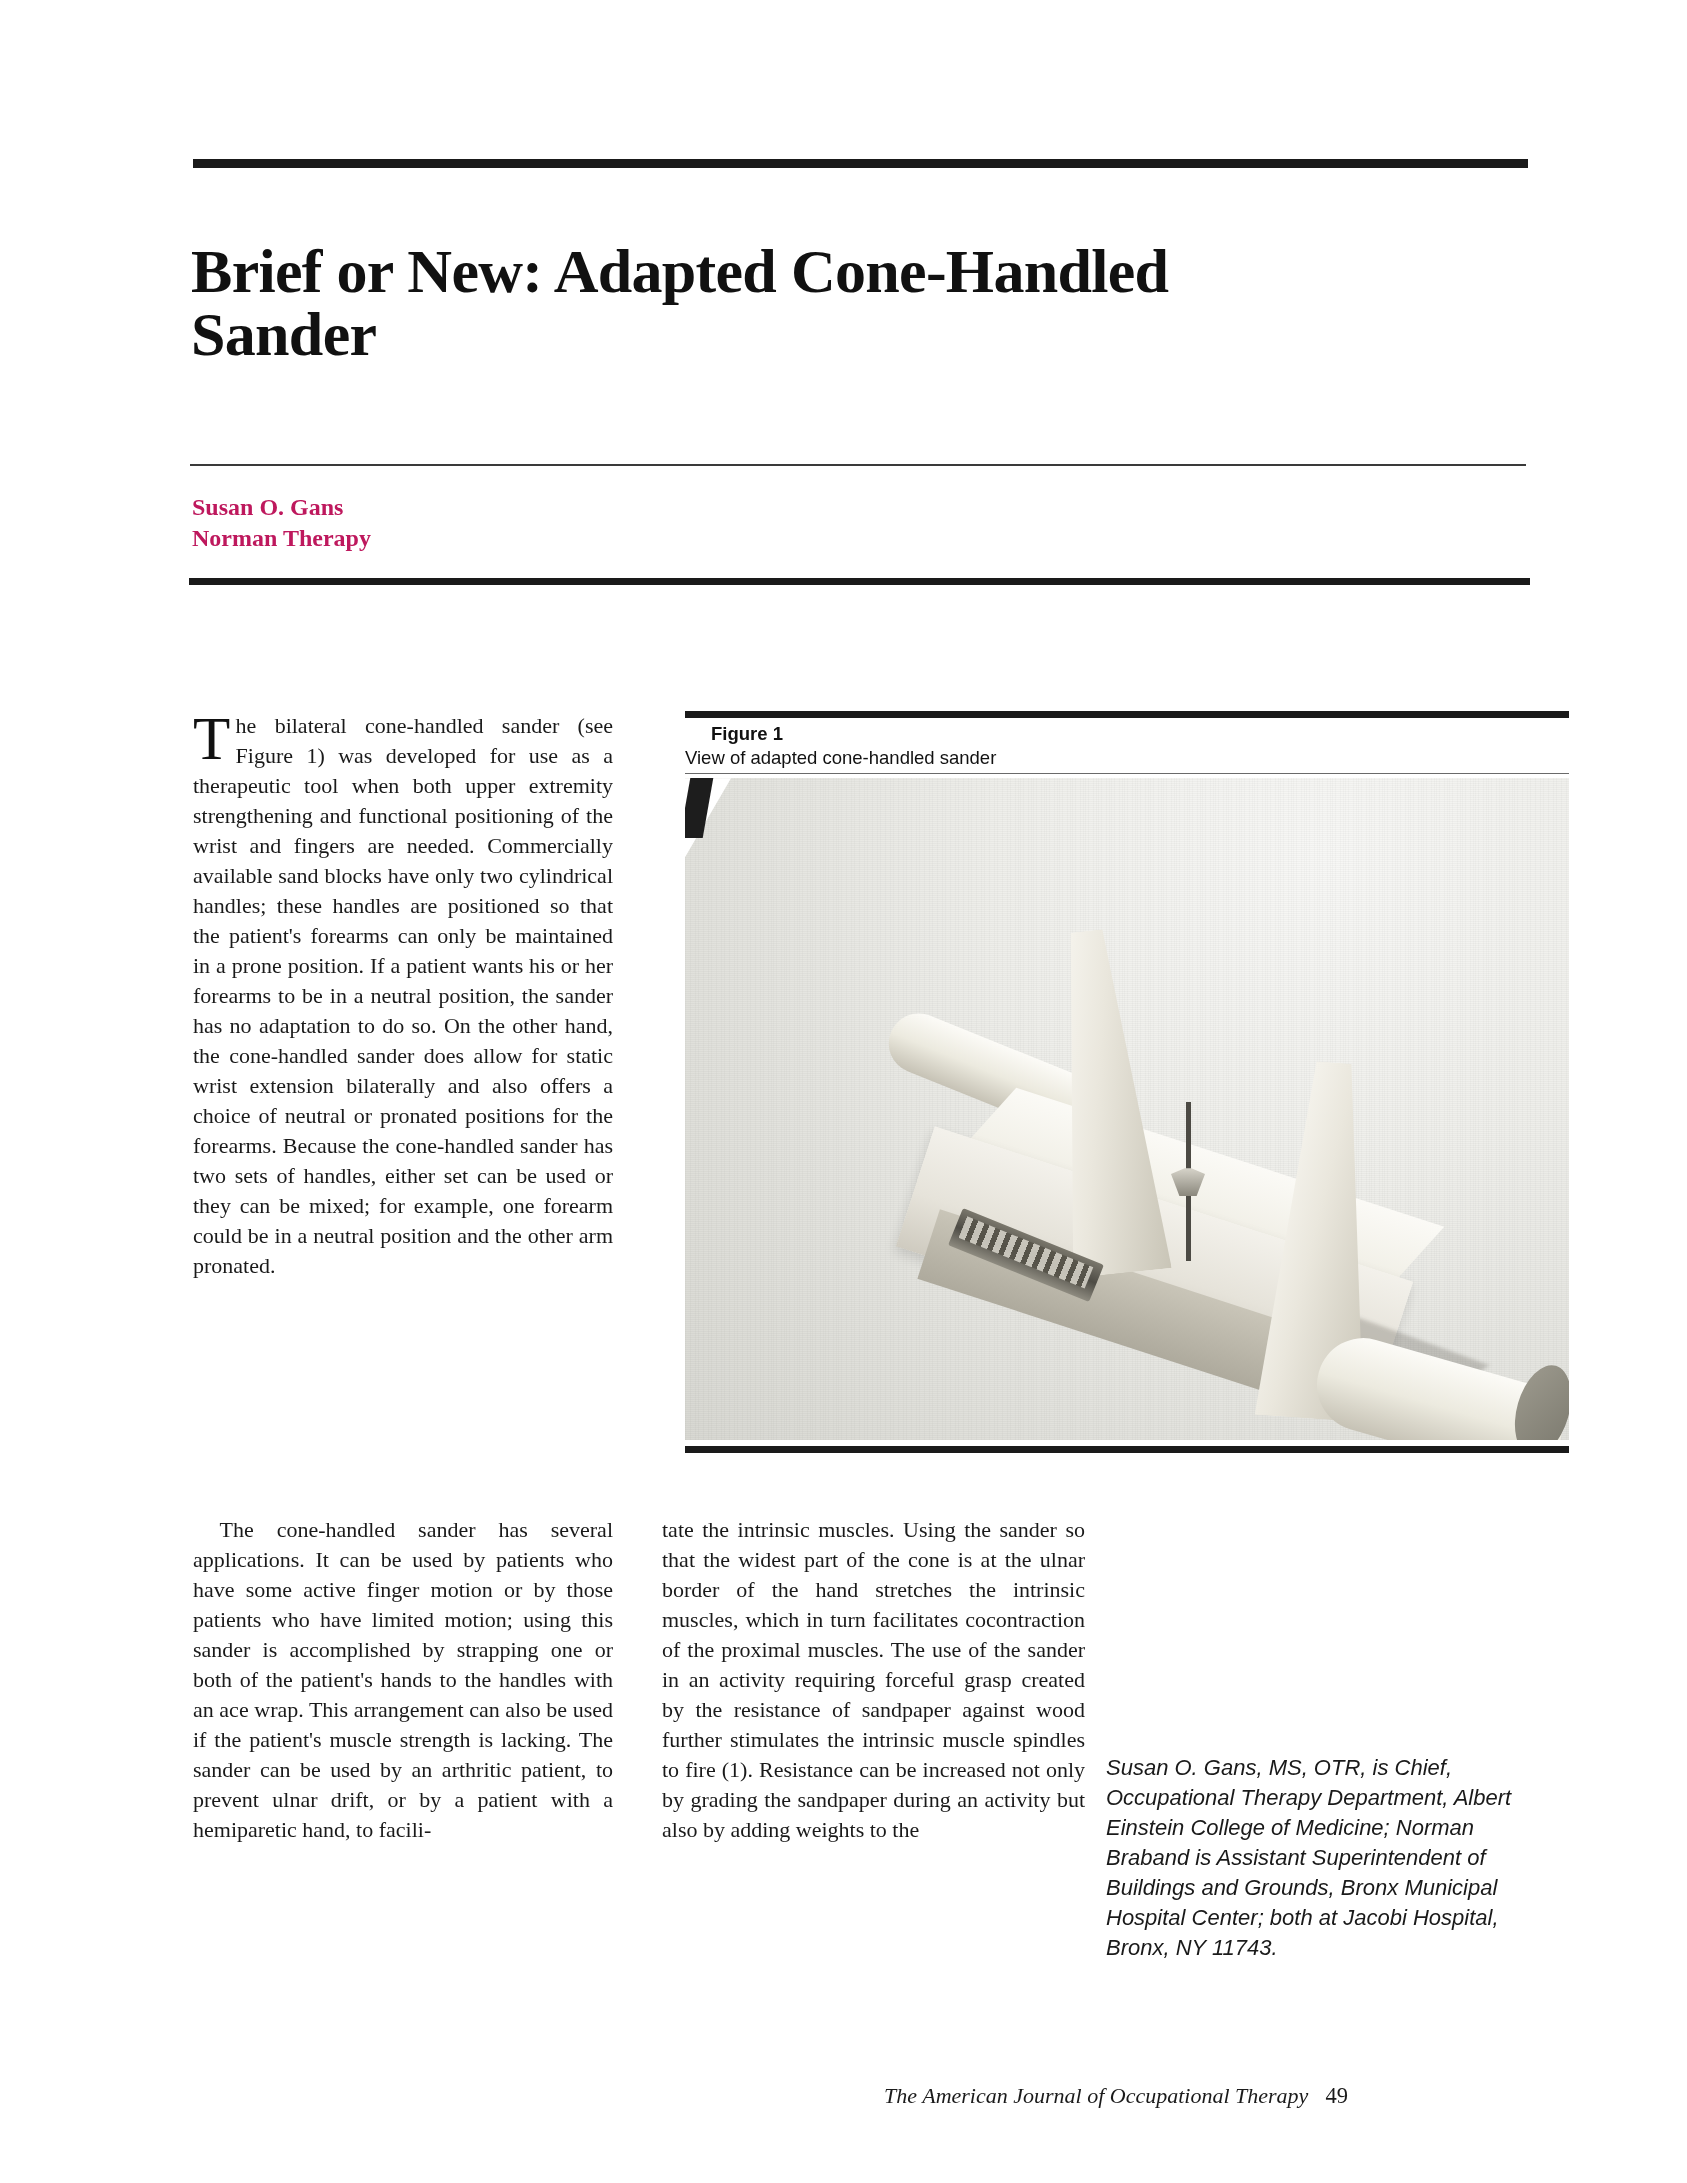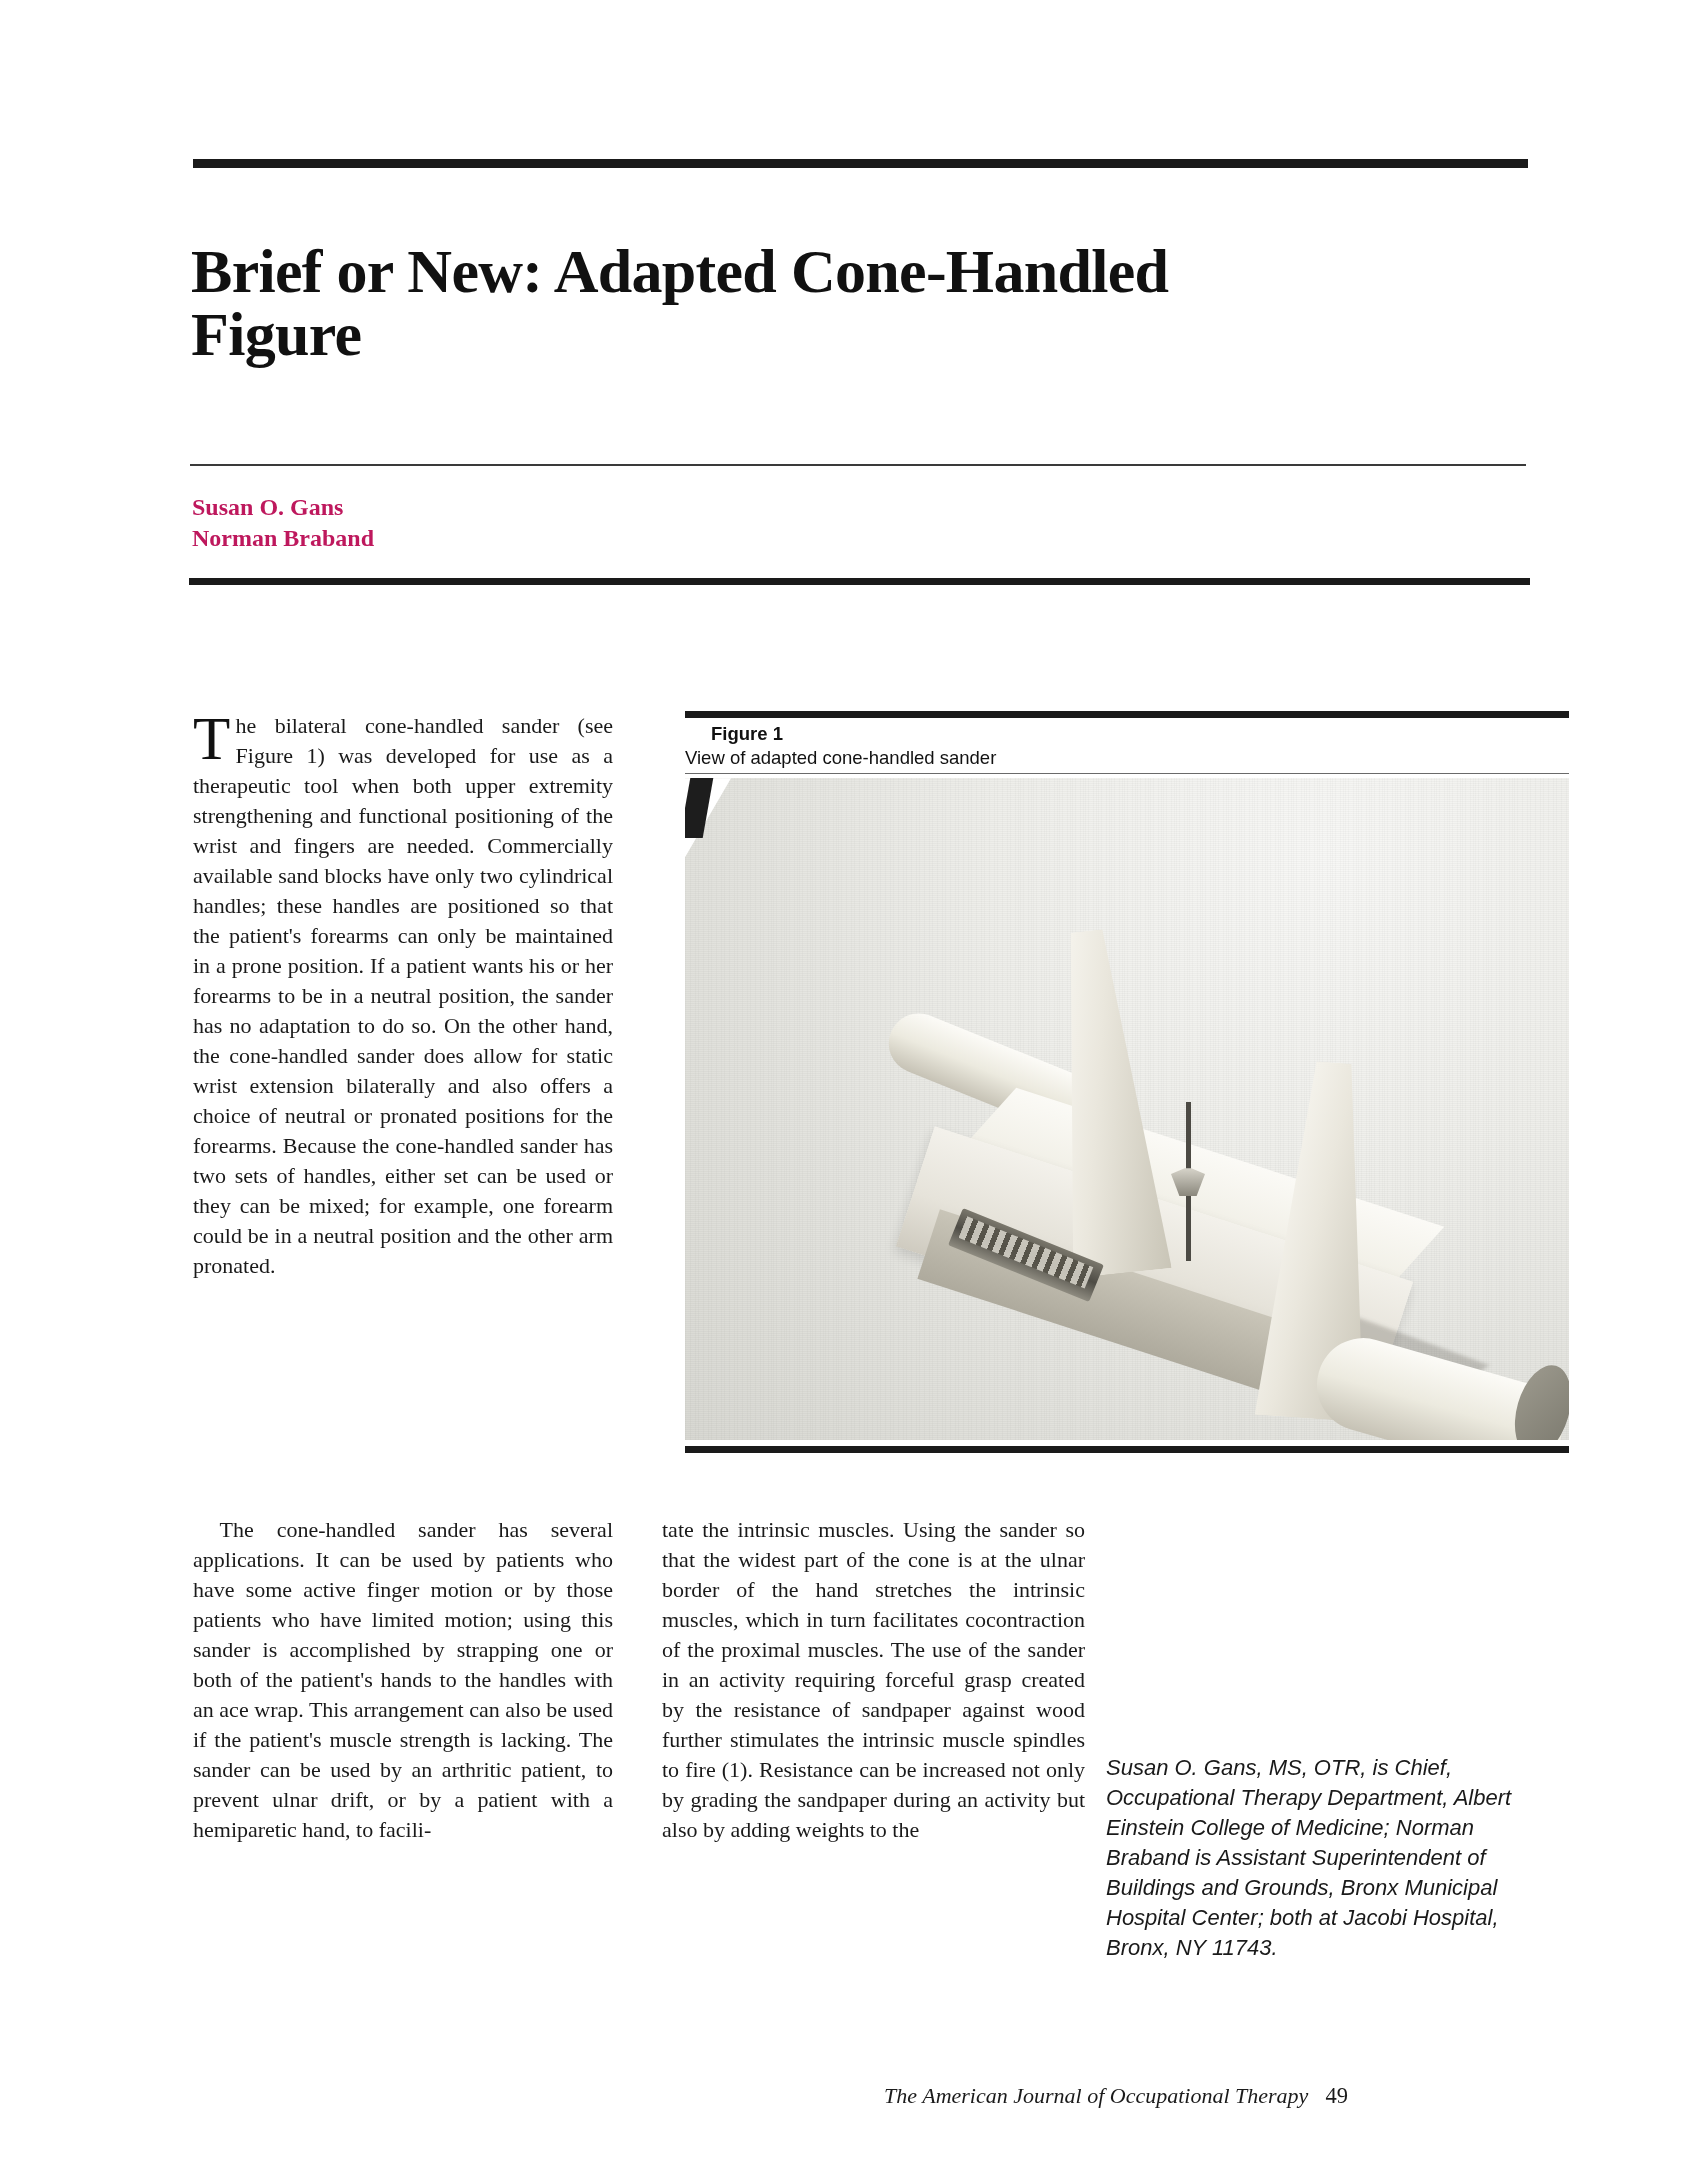--- a/index.html
+++ b/index.html
@@ -304,27 +304,27 @@
   .footer .journal { font-style:italic; }
   .footer .pageno { font-style:normal; margin-left:17px; font-size:22.5px; }
 </style>
 </head>
 <body>
 
 <div class="page">
 
   <div class="rule-top"></div>
 
-  <h1 class="title">Brief or New: Adapted Cone-Handled Figure</h1>
+  <h1 class="title">Brief or New: Adapted Cone-Handled Sander</h1>
 
   <div class="rule-authors-top"></div>
 
   <div class="authors">
     <div>Susan O. Gans</div>
-    <div>Norman Braband</div>
+    <div>Norman Therapy</div>
   </div>
 
   <div class="rule-authors-bottom"></div>
 
   <div class="col" id="col1-top">
     <p><span class="dropcap">T</span><span>he bilateral cone-handled sander (see Figure 1) was developed for use as a therapeutic tool when both upper extremity strengthening and functional positioning of the wrist and fingers are needed. Commercially available sand blocks have only two cylindrical handles; these handles are positioned so that the patient's forearms can only be maintained in a prone position. If a patient wants his or her forearms to be in a neutral position, the sander has no adaptation to do so. On the other hand, the cone-handled sander does allow for static wrist extension bilaterally and also offers a choice of neutral or pronated positions for the forearms. Because the cone-handled sander has two sets of handles, either set can be used or they can be mixed; for example, one forearm could be in a neutral position and the other arm pronated.</span></p>
   </div>
 
   <div class="col" id="col1-cont">
     <p style="text-indent:26.5px">The cone-handled sander has several applications. It can be used by patients who have some active finger motion or by those patients who have limited motion; using this sander is accomplished by strapping one or both of the patient's hands to the handles with an ace wrap. This arrangement can also be used if the patient's muscle strength is lacking. The sander can be used by an arthritic patient, to prevent ulnar drift, or by a patient with a hemiparetic hand, to facili-</p>

